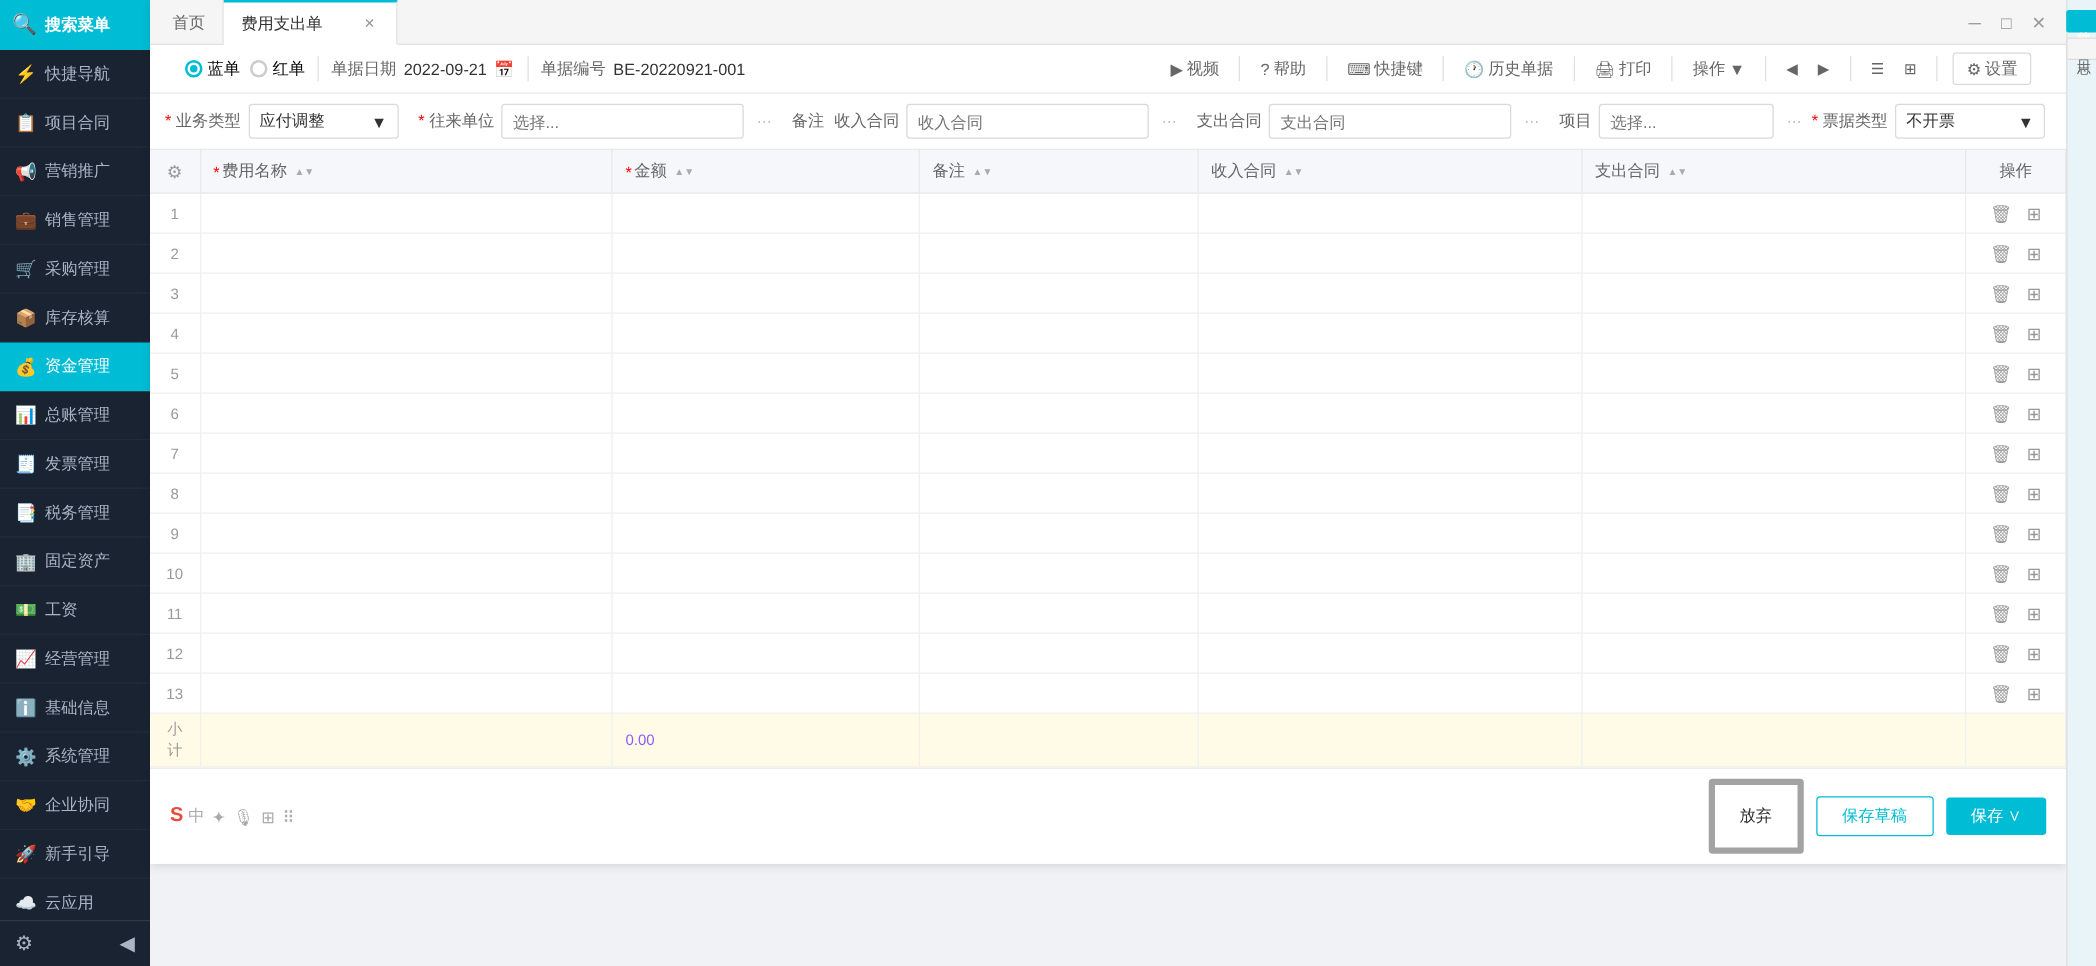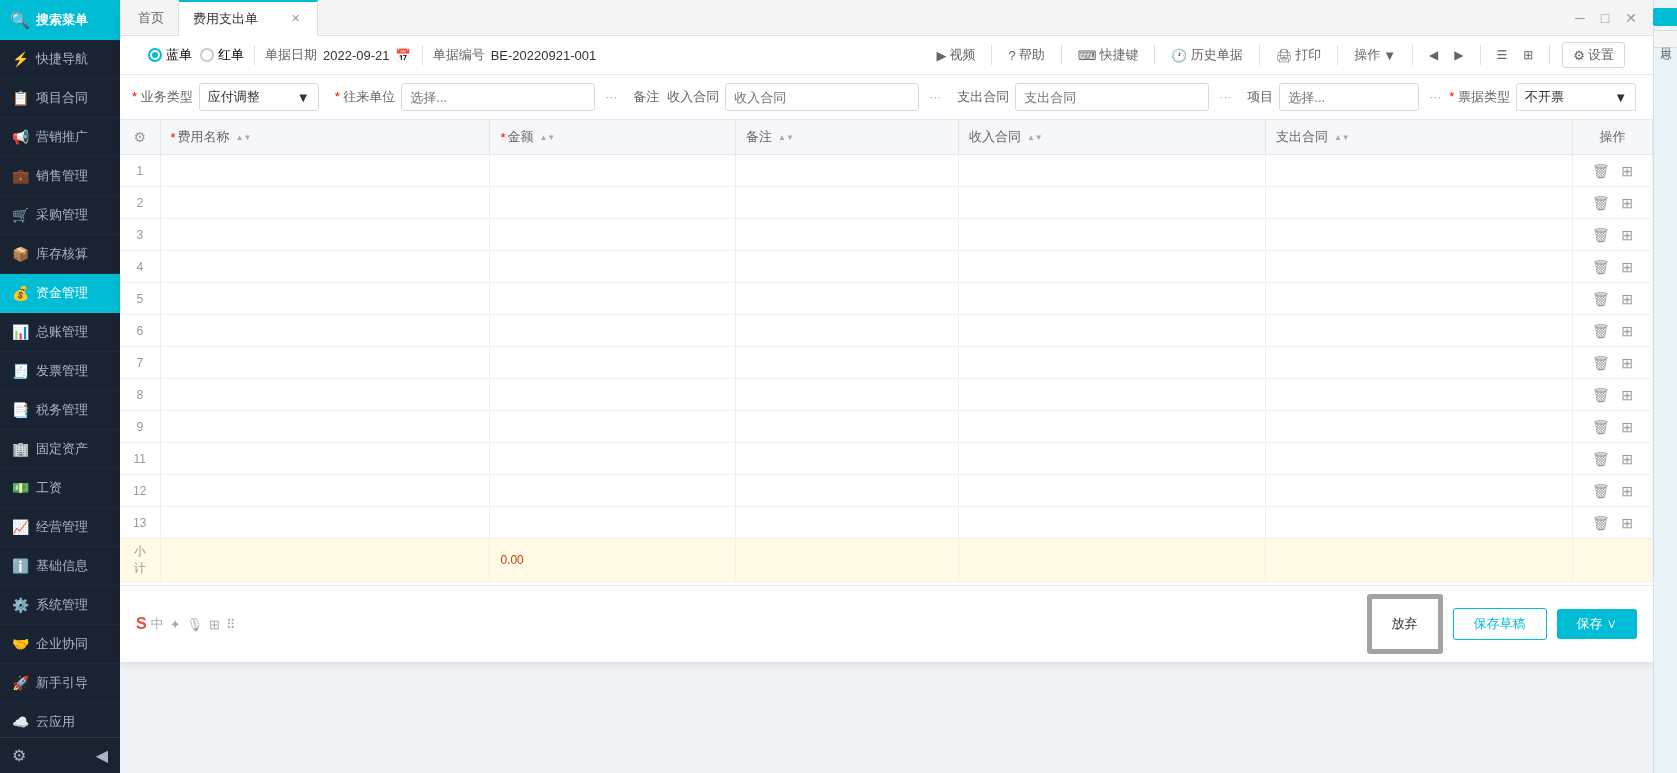--- a/index.html
+++ b/index.html
@@ -671,20 +671,32 @@
     <td></td>
     <td></td>
     <td></td>
     <td></td>
     <td class="ops-cell">
       <span class="row-action">🗑</span>
       <span class="row-action">⊞</span>
     </td>
   </tr>
             <tr>
+    <td>10</td>
+    <td></td>
+    <td></td>
+    <td></td>
+    <td></td>
+    <td></td>
+    <td class="ops-cell">
+      <span class="row-action">🗑</span>
+      <span class="row-action">⊞</span>
+    </td>
+  </tr>
+            <tr>
     <td>11</td>
     <td></td>
     <td></td>
     <td></td>
     <td></td>
     <td></td>
     <td class="ops-cell">
       <span class="row-action">🗑</span>
       <span class="row-action">⊞</span>
     </td>
@@ -709,21 +721,21 @@
     <td></td>
     <td></td>
     <td class="ops-cell">
       <span class="row-action">🗑</span>
       <span class="row-action">⊞</span>
     </td>
   </tr>
             <tr class="subtotal-row">
   <td>小计</td>
   <td></td>
-  <td style="font-weight:500;color:#c2410c;">0.00</td>
+  <td style="font-weight:500;color:#8b5cf6;">0.00</td>
   <td></td>
   <td></td>
   <td></td>
   <td></td>
 </tr>
           </tbody>
       </table>
     </div>
 
     <div class="bottom-bar">

